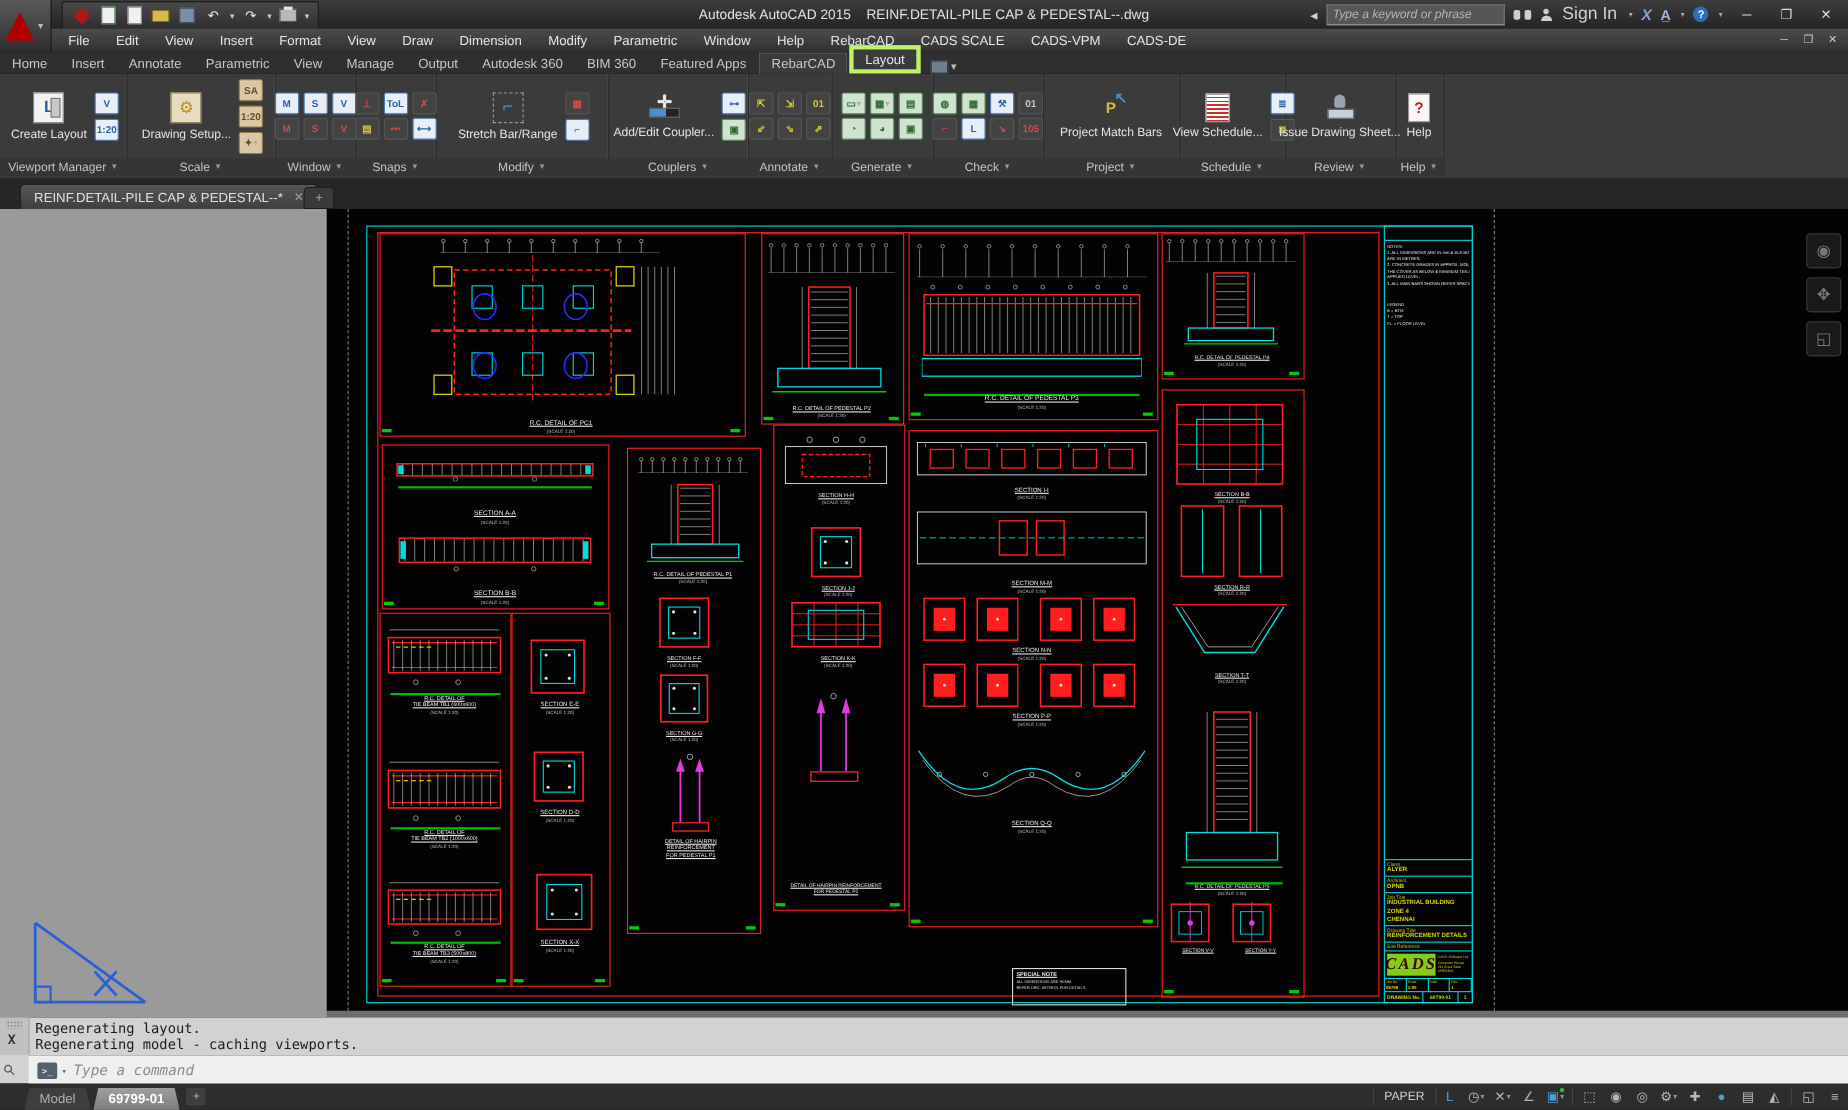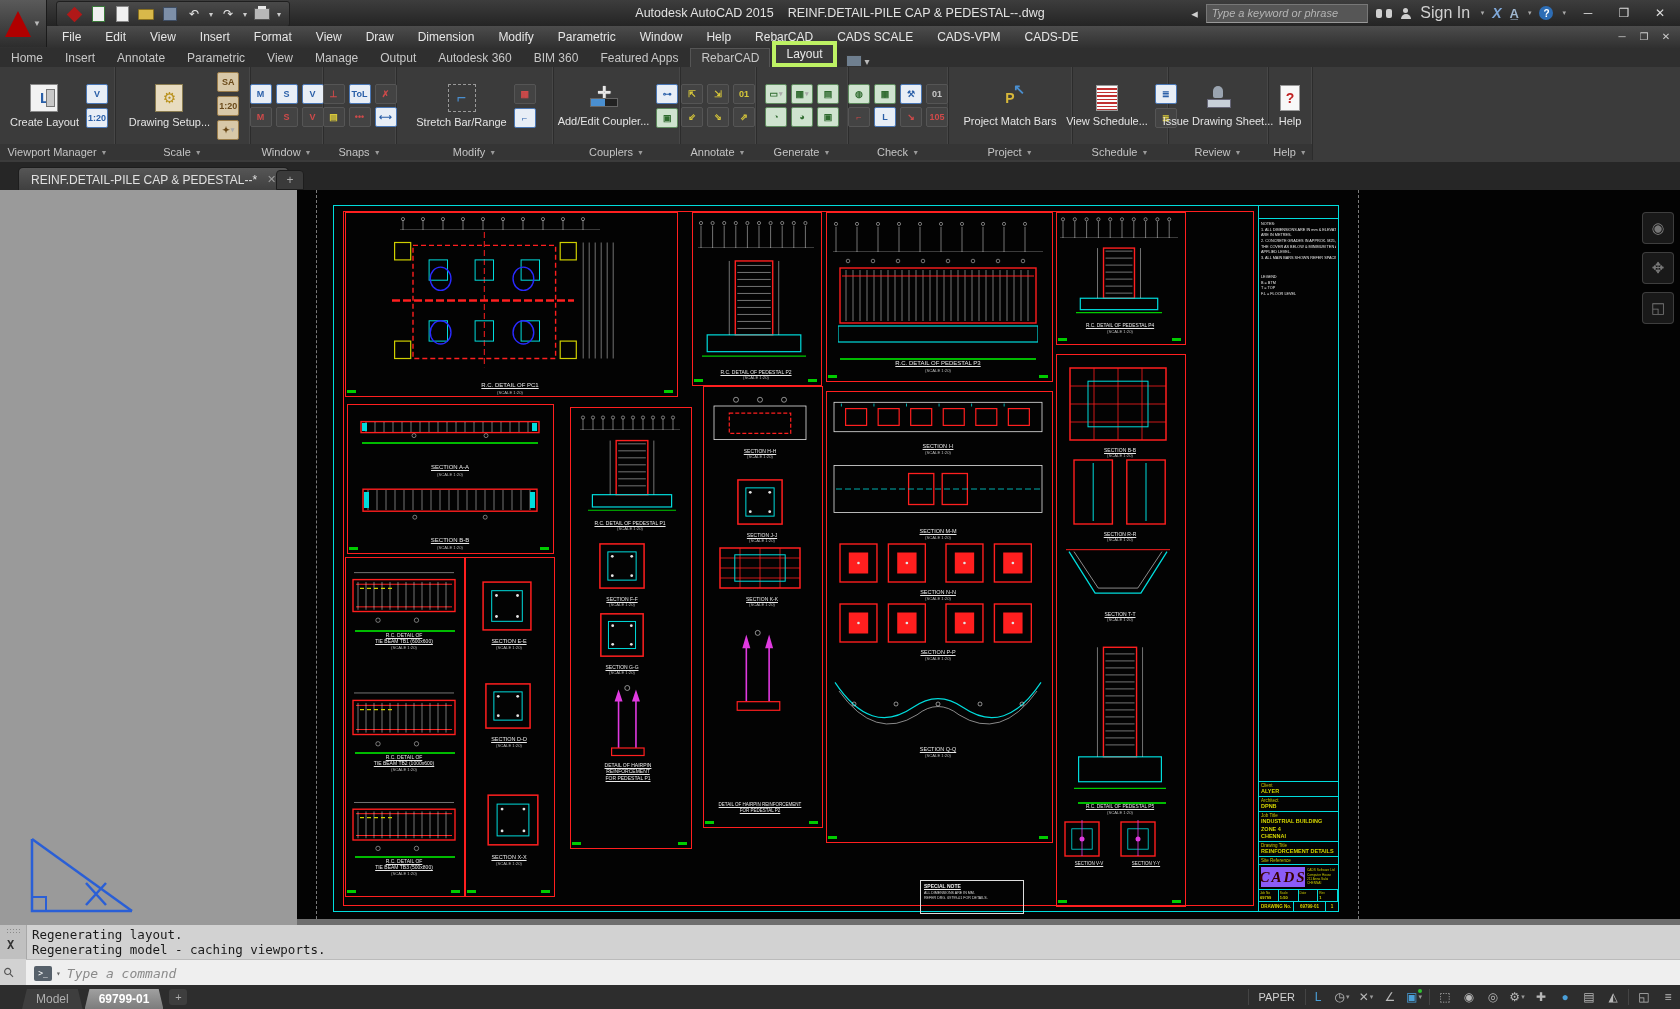--- a/index.html
+++ b/index.html
@@ -95,21 +95,21 @@
   .slabel .sub{color:#bdbdbd;text-decoration:none;}
   .gtag{position:absolute;background:#00cc00;height:3px;width:9px;}
   .gline{position:absolute;background:#00bb00;height:2px;}
   .fig{position:absolute;}
   
   #strip{position:absolute;border:1px solid #00dcdc;color:#e0e0e0;}
   .tbcell{border-top:1px solid #00dcdc;padding:1px 2px;color:#d6d600;}
   .tbl{font-size:4.5px;color:#c8c800;}
   .tbv{font-size:5.5px;font-weight:bold;white-space:pre-line;line-height:1.3;}
   .noteline{font-size:3.8px;line-height:1.5;color:#e8e8e8;white-space:nowrap;overflow:hidden;}
-  #cadslogo{background:#8b5cf6;color:#3a0000;font-family:"Liberation Serif",serif;font-style:italic;font-weight:bold;font-size:15px;display:flex;align-items:center;justify-content:center;letter-spacing:2px;}
+  #cadslogo{background:#84cc16;color:#3a0000;font-family:"Liberation Serif",serif;font-style:italic;font-weight:bold;font-size:15px;display:flex;align-items:center;justify-content:center;letter-spacing:2px;}
   
   #cmd{left:0;top:925px;width:1680px;height:60px;background:#d2d2d2;font-family:"DejaVu Sans Mono",monospace;}
   #cmdrail{position:absolute;left:0;top:0;width:26px;height:34px;background:#c0c0c0;border-right:1px solid #a8a8a8;}
   #cmdgrip{position:absolute;left:6px;top:3px;width:14px;height:7px;background-image:radial-gradient(#8a8a8a 1px,transparent 1px);background-size:3px 3px;}
   #cmdx{position:absolute;left:7px;top:13px;color:#333;font-weight:bold;font-size:12px;}
   #cmdwrench{position:absolute;left:4px;top:40px;color:#555;font-size:13px;transform:rotate(-45deg);}
   .cmdline{position:absolute;left:32px;color:#1a1a1a;font-size:12.5px;}
   #cmdinput{position:absolute;left:26px;top:34px;right:0;height:26px;background:#efefef;border-top:1px solid #bbb;display:flex;align-items:center;}
   #prompticon{margin-left:8px;width:18px;height:15px;background:#5a6point;background:#56606a;color:#fff;font-size:8px;display:flex;align-items:center;justify-content:center;border-radius:2px;}
   #promptcaret{color:#666;font-size:8px;margin:0 6px 0 4px;}

